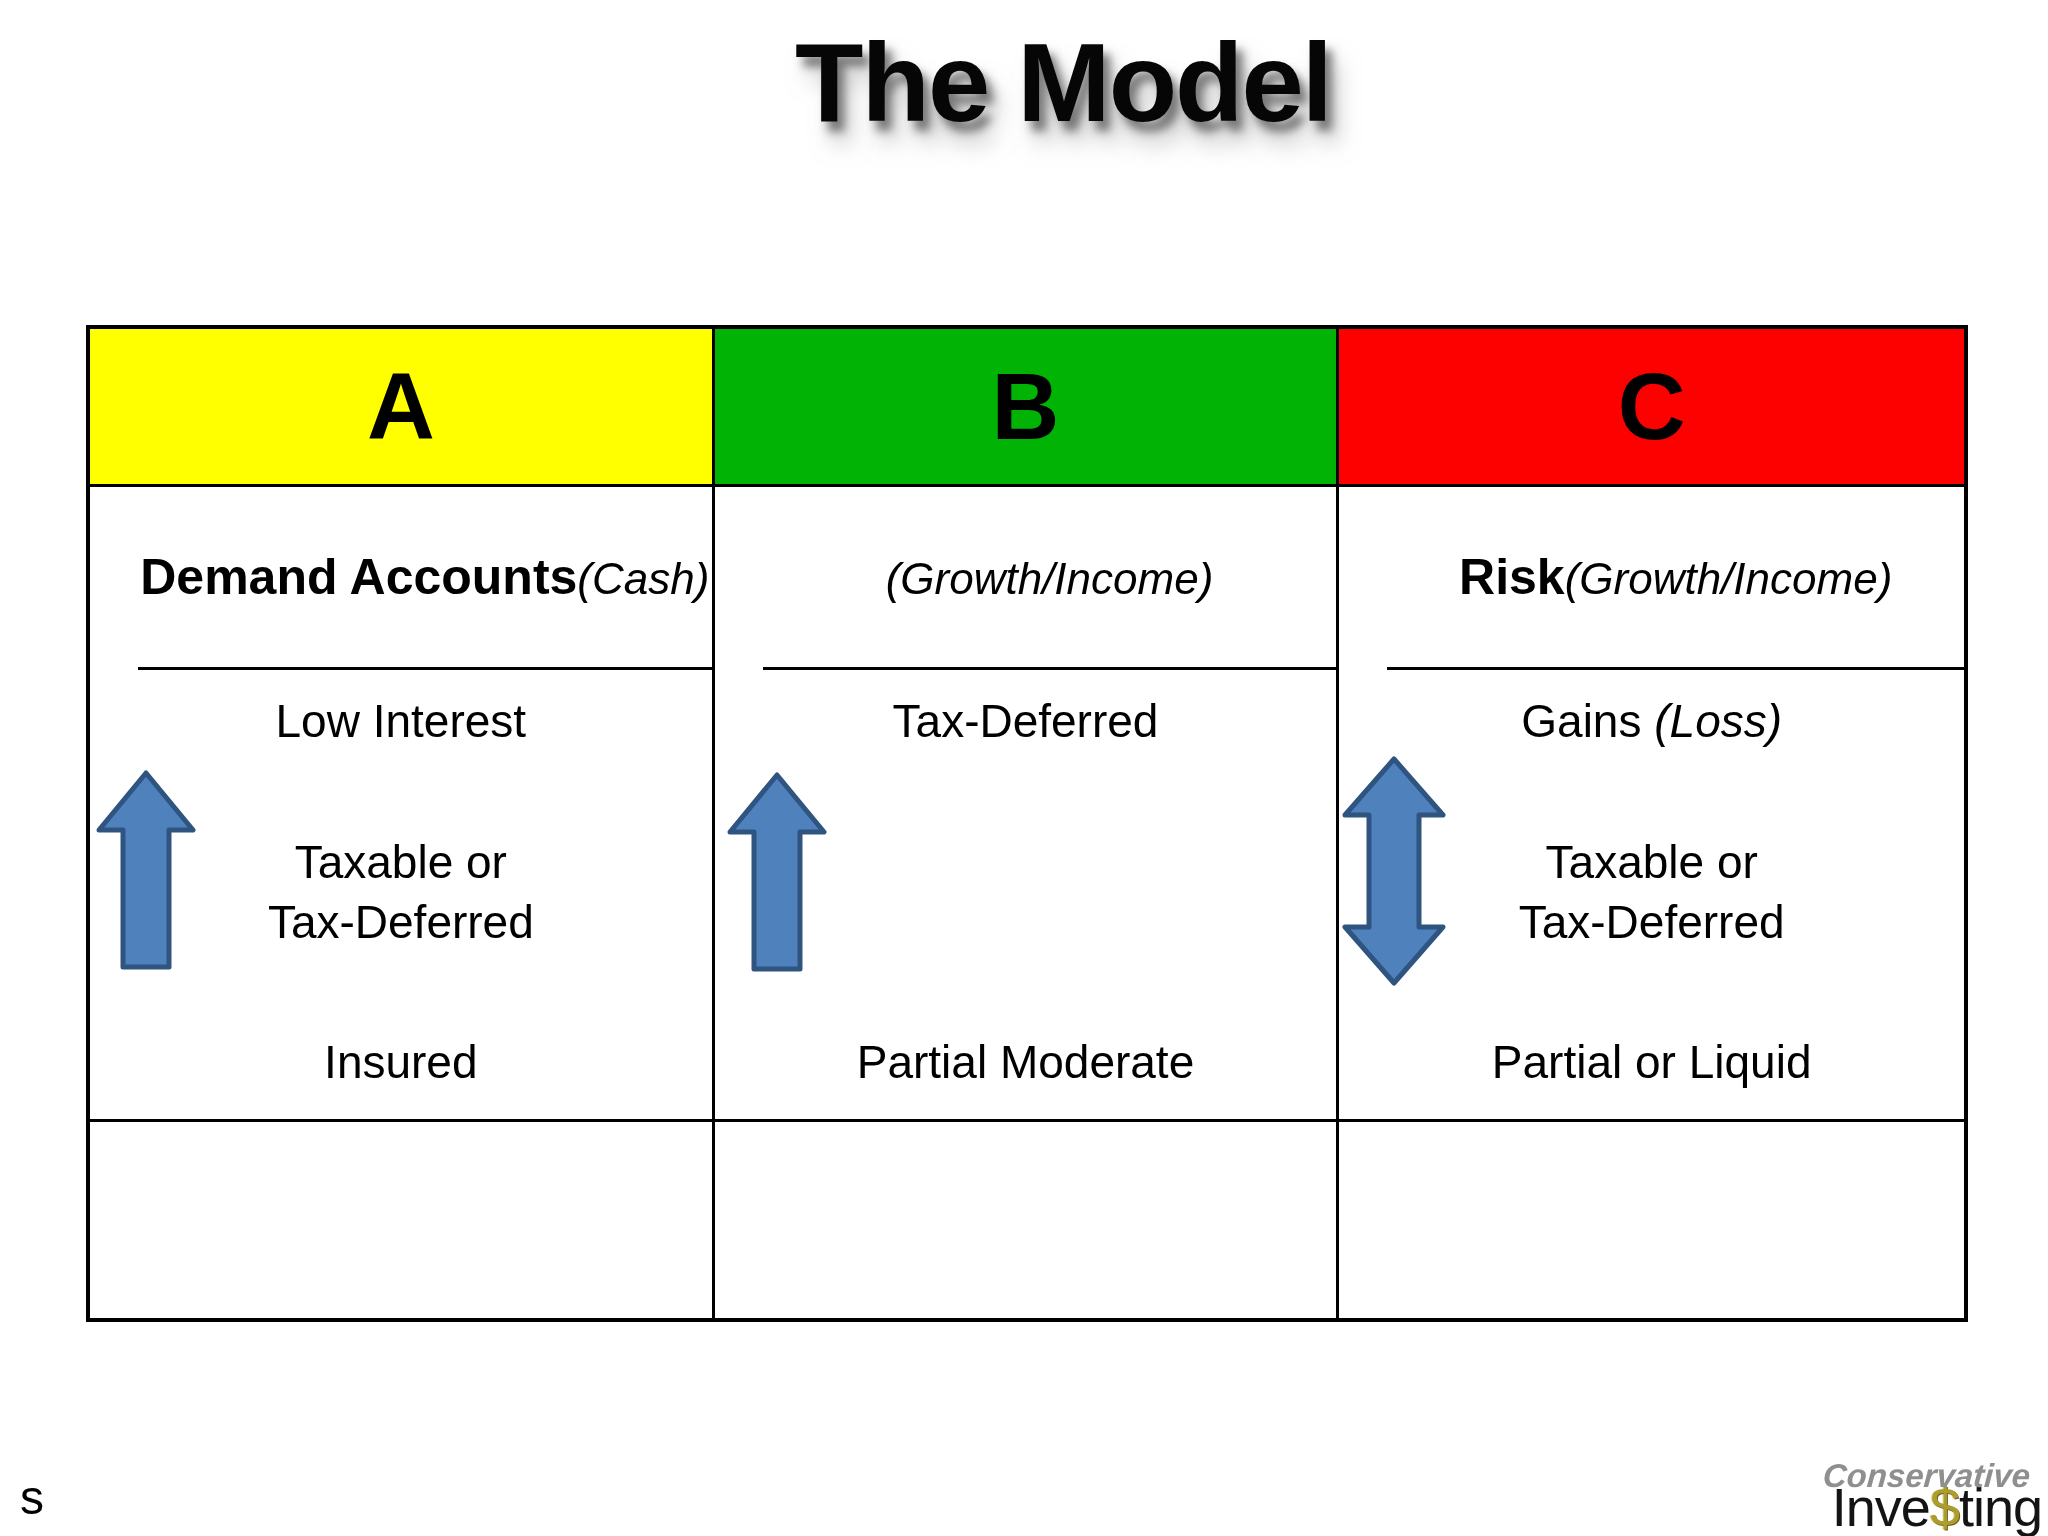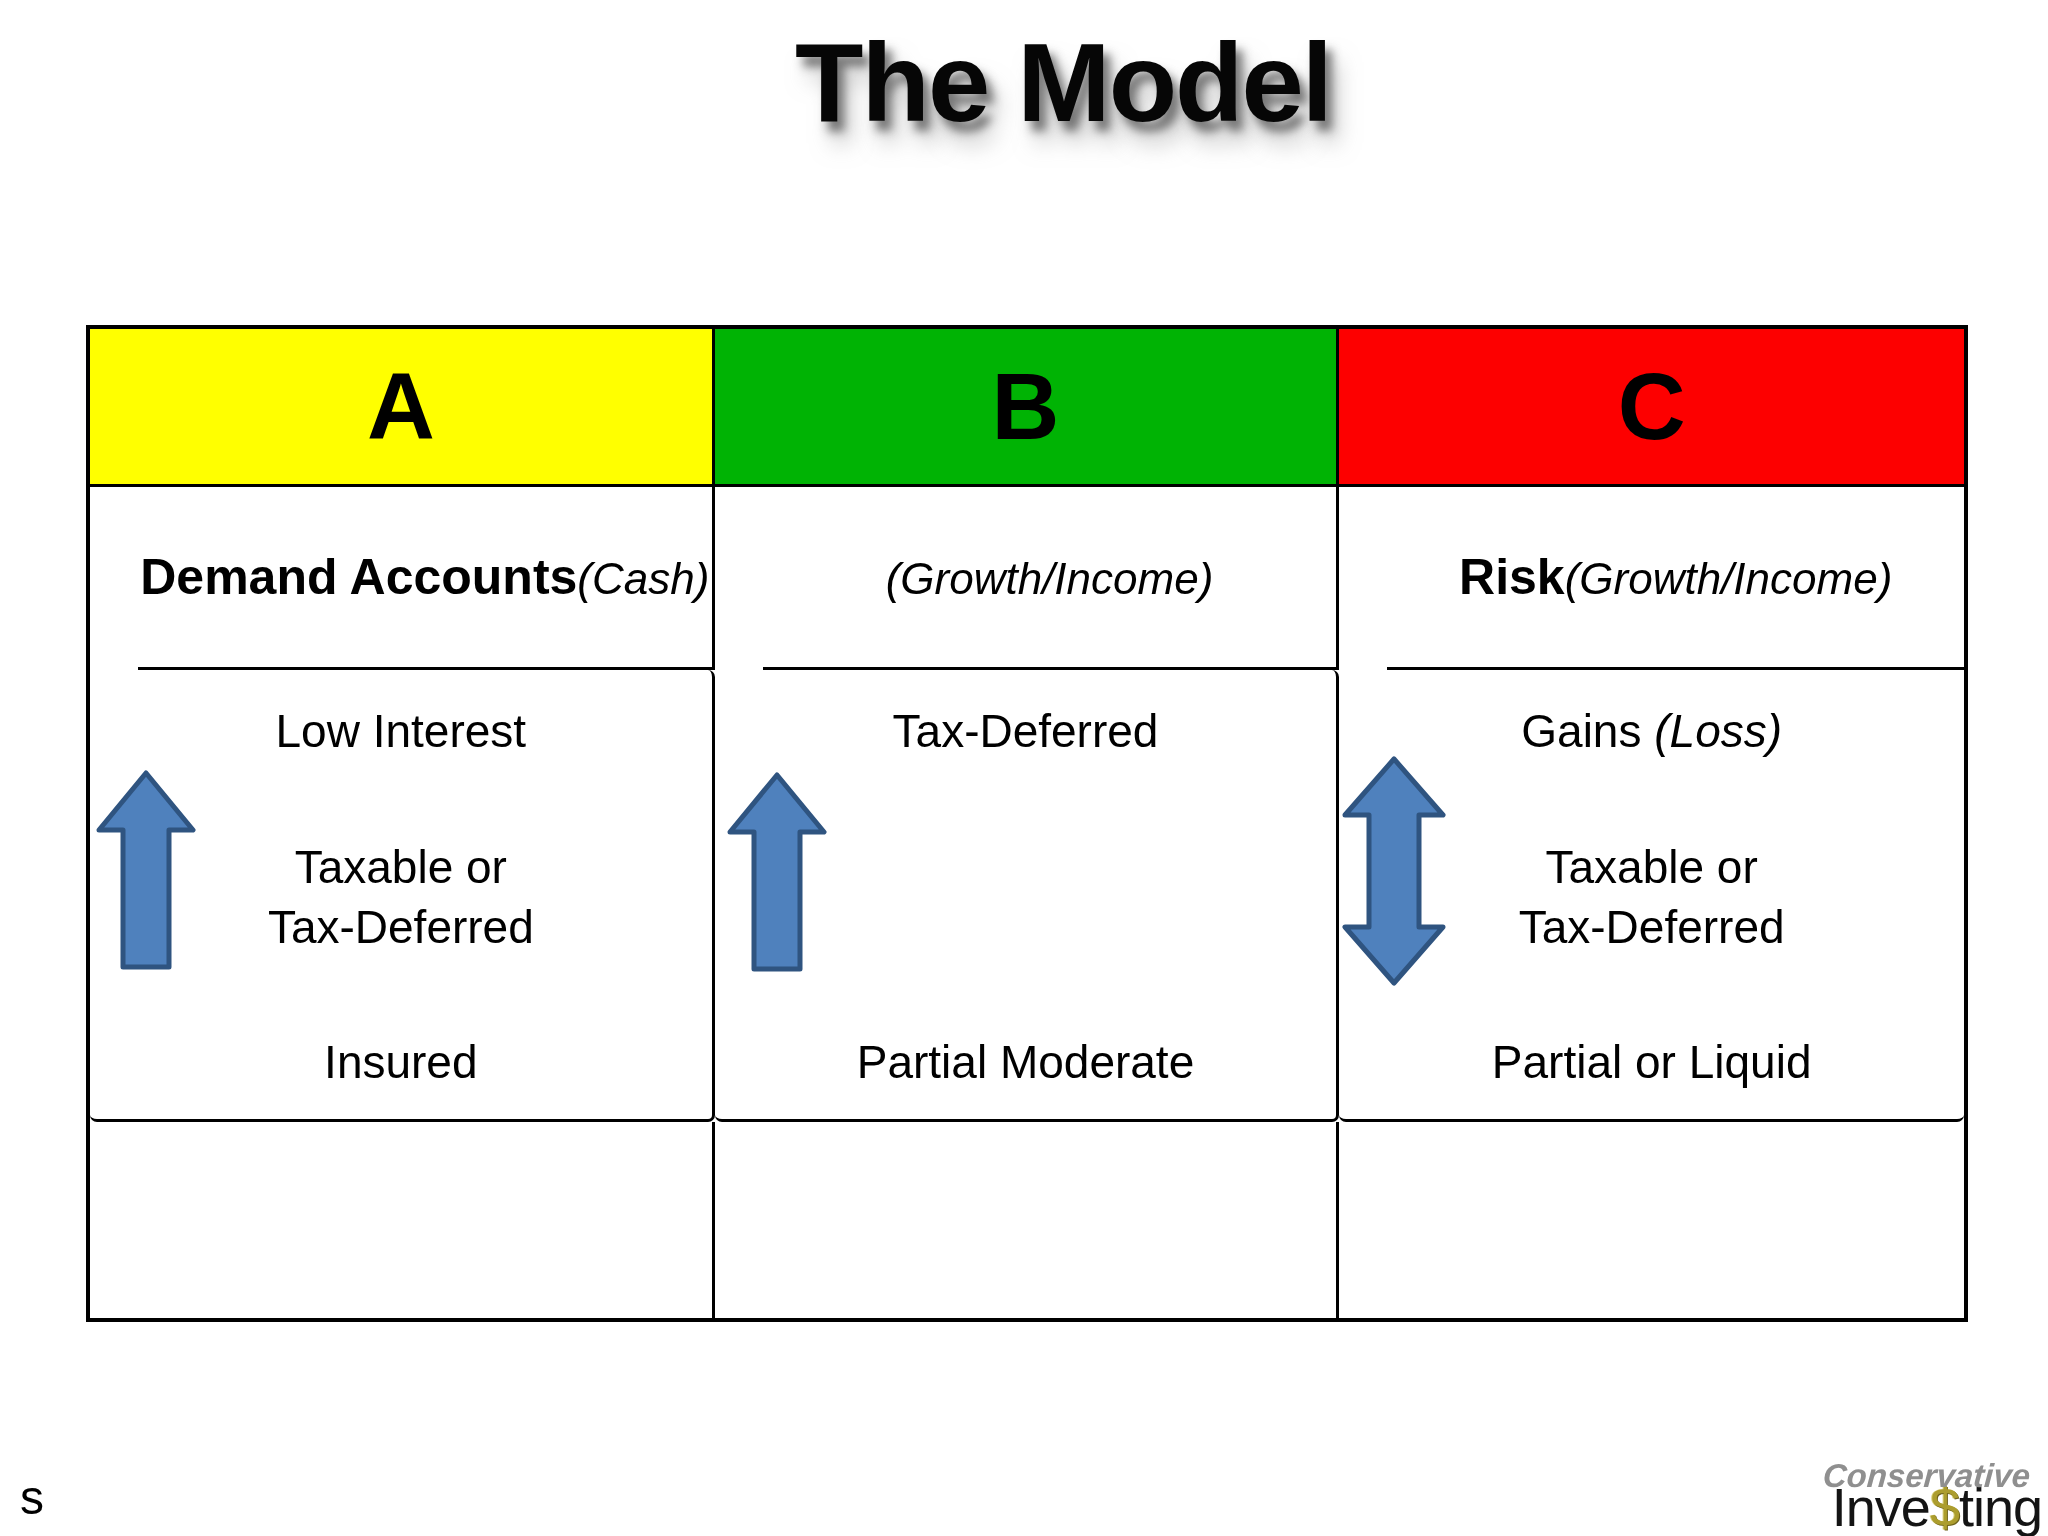--- a/index.html
+++ b/index.html
@@ -58,27 +58,26 @@
     text-align: right;
     padding-top: 2px;
     margin-left: 48px;
   }
   .cat-title { font-size: 50px; font-weight: bold; line-height: 1.15; }
   .cat-sub   { font-size: 44px; font-style: italic; line-height: 1.25; }
 
   
   .body-cell {
     display: flex; flex-direction: column;
-    align-items: center; justify-content: space-between;
+    justify-content: space-between;
     text-align: center;
     font-size: 46px;
-    padding: 32px 10px 26px 10px;
+    padding: 22px 10px 26px 10px;
     box-sizing: border-box;
     line-height: 1.3;
-    border-radius: 7px;
   }
   .body-top, .body-mid, .body-bottom { display: block; }
   .it { font-style: italic; }
 
   .arrow {
     position: absolute;
     pointer-events: none;
   }
   .arrow-a { left: 6px;  top: 100px; }
   .arrow-b { left: 12px; top: 102px; }

